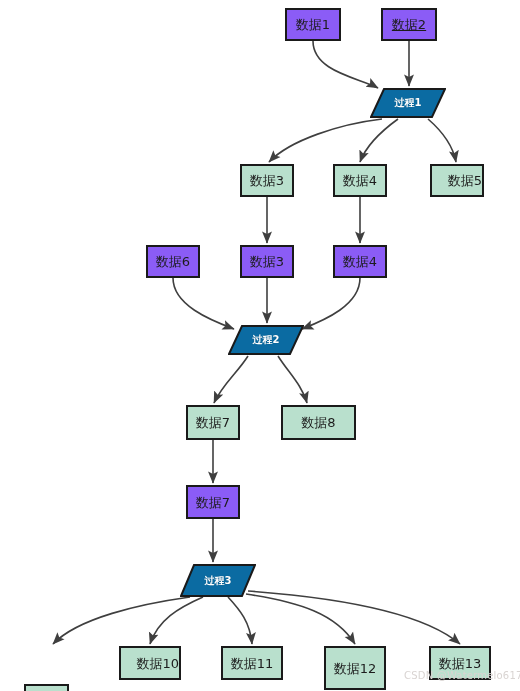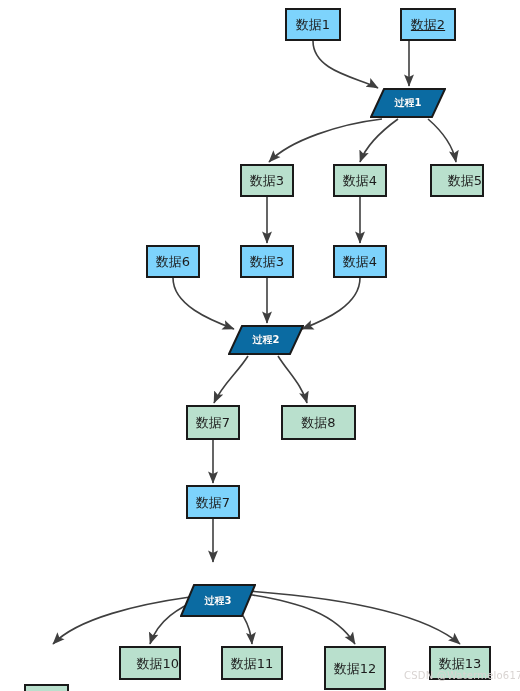--- a/index.html
+++ b/index.html
@@ -30,21 +30,21 @@
     align-items: center;
     justify-content: center;
     border: 2px solid #1a1a1a;
     font-size: 13px;
     line-height: 1;
     letter-spacing: 0px;
     white-space: nowrap;
     color: #1c1c1c;
   }
   .node.data-white {
-    background: #7dd3fc;
+    background: #8b5cf6;
   }
   .node.data-green {
     background: #b9e0cd;
   }
   .proc {
     position: absolute;
     display: flex;
     align-items: center;
     justify-content: center;
     box-sizing: border-box;
@@ -104,21 +104,21 @@
         <path d="M 228,597 C 240,610 250,622 252,644" fill="none" stroke="#3f3f3f" stroke-width="1.6" marker-end="url(#arrowhead)"></path>
         <path d="M 246,594 C 300,602 336,614 355,644" fill="none" stroke="#3f3f3f" stroke-width="1.6" marker-end="url(#arrowhead)"></path>
         <path d="M 248,591 C 330,597 420,610 460,644" fill="none" stroke="#3f3f3f" stroke-width="1.6" marker-end="url(#arrowhead)"></path>
       </g>
   </svg>
 
   <div id="node-layer">
       <div class="node data-white" style="left: 285px; top: 8px; width: 56px; height: 33px;">
         <span>数据1</span>
       </div>
-      <div class="node data-white" style="left: 400px; top: 8px; width: 56px; height: 33px; text-decoration: underline;">
+      <div class="node data-white" style="left: 381px; top: 8px; width: 56px; height: 33px; text-decoration: underline;">
         <span>数据2</span>
       </div>
       <div class="proc" style="left: 370px; top: 88px; width: 76px; height: 30px;">
         <svg class="shape" viewBox="0 0 76 30" preserveAspectRatio="none">
           <polygon points="14,1 75,1 62,29 1,29" fill="#0b6ba2" stroke="#1a1a1a" stroke-width="2"></polygon>
         </svg>
         <span class="plabel">过程1</span>
       </div>
       <div class="node data-green" style="left: 240px; top: 164px; width: 54px; height: 33px;">
         <span>数据3</span>
@@ -146,21 +146,21 @@
       </div>
       <div class="node data-green" style="left: 186px; top: 405px; width: 54px; height: 35px;">
         <span>数据7</span>
       </div>
       <div class="node data-green" style="left: 281px; top: 405px; width: 75px; height: 35px;">
         <span>数据8</span>
       </div>
       <div class="node data-white" style="left: 186px; top: 485px; width: 54px; height: 34px;">
         <span>数据7</span>
       </div>
-      <div class="proc" style="left: 180px; top: 564px; width: 76px; height: 33px; margin-top: 20px;">
+      <div class="proc" style="left: 180px; top: 564px; width: 76px; height: 33px;">
         <svg class="shape" viewBox="0 0 76 33" preserveAspectRatio="none">
           <polygon points="14,1 75,1 62,32 1,32" fill="#0b6ba2" stroke="#1a1a1a" stroke-width="2"></polygon>
         </svg>
         <span class="plabel">过程3</span>
       </div>
       <div class="node data-green" style="left: 24px; top: 684px; width: 45px; height: 34px;">
         <span>数据9</span>
       </div>
       <div class="node data-green" style="left: 119px; top: 646px; width: 62px; height: 34px; justify-content: flex-end;">
         <span>数据10</span>

